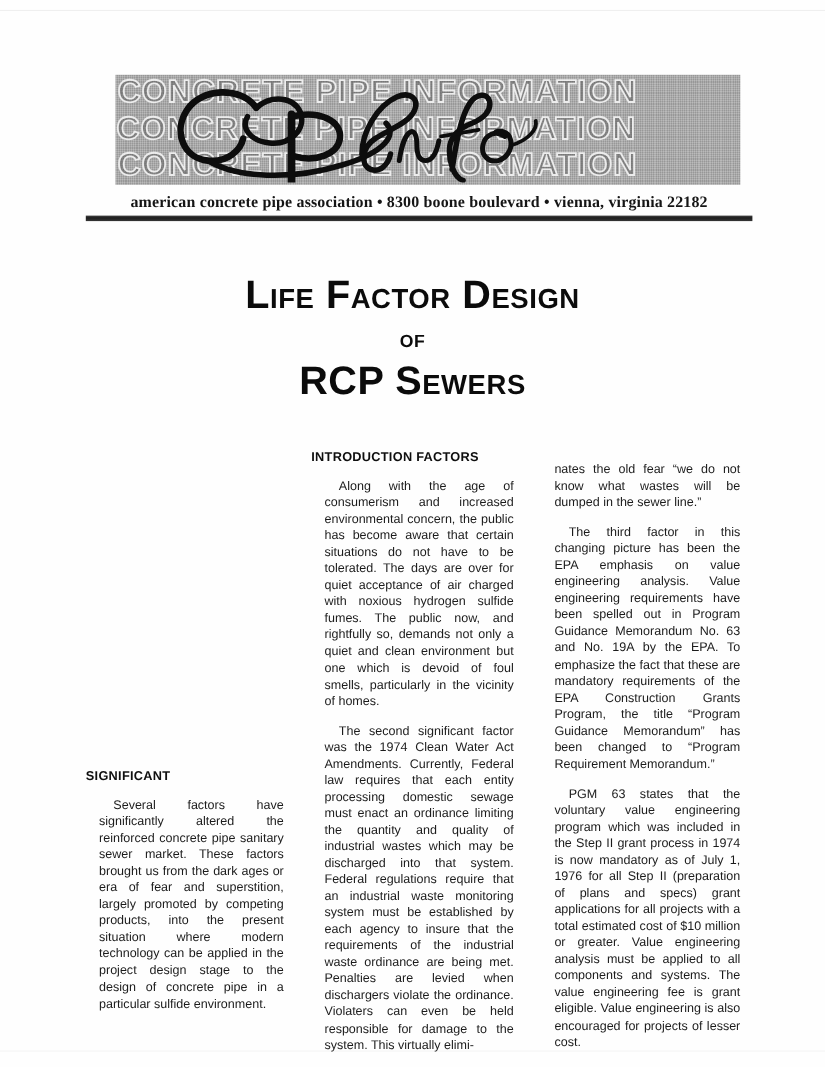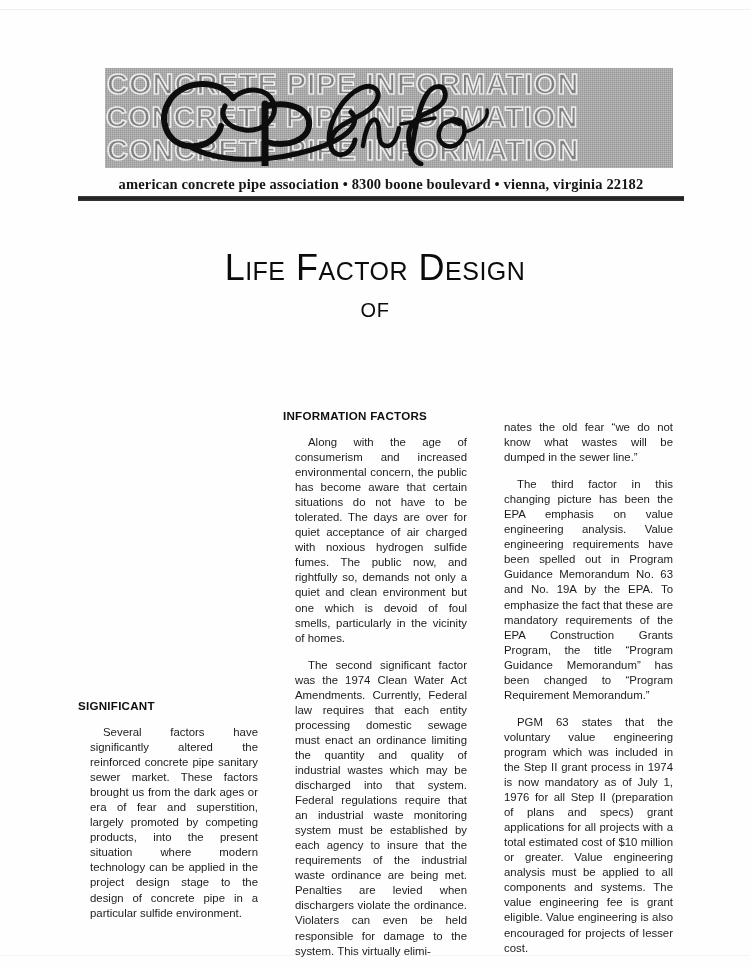--- a/index.html
+++ b/index.html
@@ -121,28 +121,28 @@
   .doc-title {
     position: absolute;
     left: 0;
     right: 0;
     top: 248px;
     text-align: center;
     color: #0b0b0b;
   }
   .doc-title .tline {
     font-family: "Liberation Sans", sans-serif;
-    font-weight: 400;
+    font-weight: 700;
     font-variant: small-caps;
     font-size: 36px;
     line-height: 40px;
     letter-spacing: 0.5px;
   }
   .doc-title .tline.mid {
-    font-size: 29px;
+    font-size: 23px;
     line-height: 38px;
   }
 
   
   .col {
     position: absolute;
     top: 408px;
     font-family: "Liberation Sans", sans-serif;
     font-size: 11.4px;
     line-height: 15.05px;
@@ -222,29 +222,30 @@
       </g>
     </svg>
   </div>
 
   <div class="masthead-tagline">american concrete pipe association • 8300 boone boulevard • vienna, virginia 22182</div>
   <div class="masthead-rule"></div>
 
   <div class="doc-title">
     <div class="tline">Life Factor Design</div>
     <div class="tline mid">of</div>
+    <div class="tline">RCP Sewers</div>
   </div>
 
   <div class="col col-1">
     <h2>SIGNIFICANT</h2>
     <p>Several factors have significantly altered the reinforced concrete pipe sanitary sewer market. These factors brought us from the dark ages or era of fear and superstition, largely promoted by competing products, into the present situation where modern technology can be applied in the project design stage to the design of concrete pipe in a particular sulfide environment.</p>
   </div>
 
   <div class="col col-2">
-    <h2>INFORMATION FACTORS</h2>
+    <h2>INTRODUCTION FACTORS</h2>
     <p>Along with the age of consumerism and increased environmental concern, the public has become aware that certain situations do not have to be tolerated. The days are over for quiet acceptance of air charged with noxious hydrogen sulfide fumes. The public now, and rightfully so, demands not only a quiet and clean environment but one which is devoid of foul smells, particularly in the vicinity of homes.</p>
     <p>The second significant factor was the 1974 Clean Water Act Amendments. Currently, Federal law requires that each entity processing domestic sewage must enact an ordinance limiting the quantity and quality of industrial wastes which may be discharged into that system. Federal regulations require that an industrial waste monitoring system must be established by each agency to insure that the requirements of the industrial waste ordinance are being met. Penalties are levied when dischargers violate the ordinance. Violaters can even be held responsible for damage to the system. This virtually elimi-</p>
   </div>
 
   <div class="col col-3">
     <p class="cont">nates the old fear “we do not know what wastes will be dumped in the sewer line.”</p>
     <p>The third factor in this changing picture has been the EPA emphasis on value engineering analysis. Value engineering requirements have been spelled out in Program Guidance Memorandum No. 63 and No. 19A by the EPA. To emphasize the fact that these are mandatory requirements of the EPA Construction Grants Program, the title “Program Guidance Memorandum” has been changed to “Program Requirement Memorandum.”</p>
     <p>PGM 63 states that the voluntary value engineering program which was included in the Step II grant process in 1974 is now mandatory as of July 1, 1976 for all Step II (preparation of plans and specs) grant applications for all projects with a total estimated cost of $10 million or greater. Value engineering analysis must be applied to all components and systems. The value engineering fee is grant eligible. Value engineering is also encouraged for projects of lesser cost.</p>
   </div>
 

